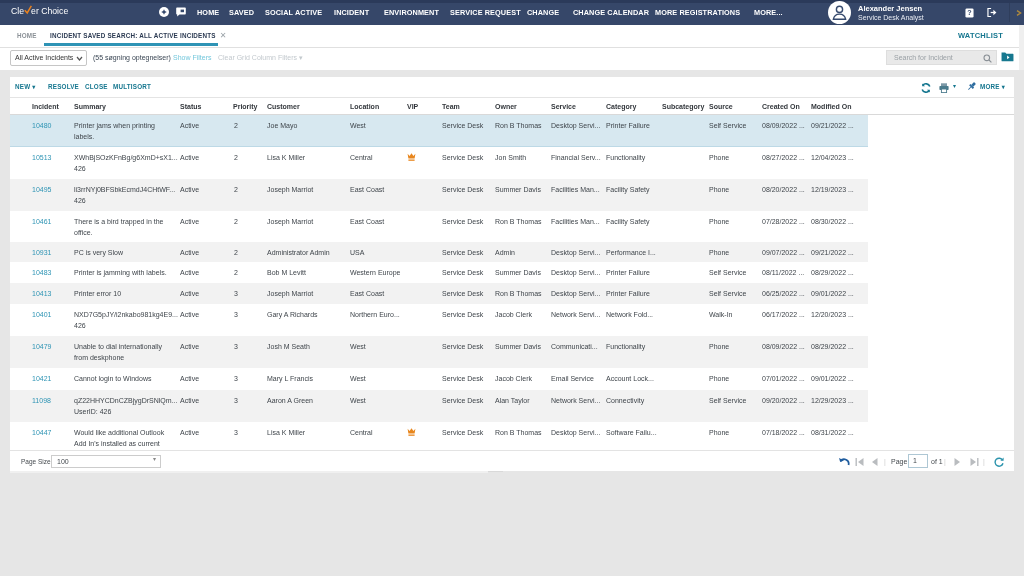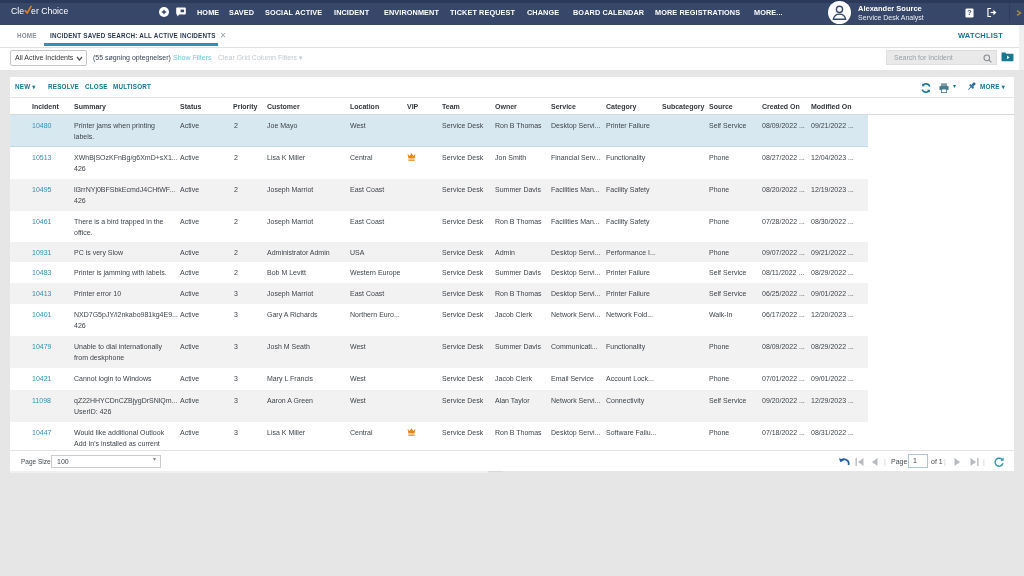--- a/index.html
+++ b/index.html
@@ -59,31 +59,31 @@
     </svg>
   <svg class="abs" style="left:176px;top:7px" width="10" height="10" viewBox="0 0 10 10">
       <path d="M1 0.5 h8 a0.8 0.8 0 0 1 0.8 0.8 v5.4 a0.8 0.8 0 0 1 -0.8 0.8 h-5.5 l-2.3 2 v-2 h-0.2 a0.8 0.8 0 0 1 -0.8 -0.8 v-5.4 a0.8 0.8 0 0 1 0.8 -0.8 Z" fill="#fff"></path>
       <rect x="4.6" y="2.6" width="3.4" height="2.6" fill="#35496d"></rect>
     </svg>
   <span class="menu" style="left:197px">HOME</span>
   <span class="menu" style="left:229px">SAVED</span>
   <span class="menu" style="left:265px">SOCIAL ACTIVE</span>
   <span class="menu" style="left:334px">INCIDENT</span>
   <span class="menu" style="left:384px">ENVIRONMENT</span>
-  <span class="menu" style="left:450px">TICKET REQUEST</span>
+  <span class="menu" style="left:450px">SERVICE REQUEST</span>
   <span class="menu" style="left:527px">CHANGE</span>
-  <span class="menu" style="left:573px">BOARD CALENDAR</span>
+  <span class="menu" style="left:573px">CHANGE CALENDAR</span>
   <span class="menu" style="left:655px">MORE REGISTRATIONS</span>
   <span class="menu" style="left:754px">MORE...</span>
   <svg class="abs" style="left:828px;top:1px" width="23" height="23" viewBox="0 0 23 23">
       <circle cx="11.5" cy="11.5" r="11.5" fill="#fff"></circle>
       <circle cx="11.5" cy="8.4" r="3.1" fill="none" stroke="#35496d" stroke-width="1.4"></circle>
       <path d="M5.4 18.2 a6.2 6.2 0 0 1 12.2 0 Z" fill="none" stroke="#35496d" stroke-width="1.4"></path>
     </svg>
-  <span class="uname">Alexander Source</span>
+  <span class="uname">Alexander Jensen</span>
   <span class="urole">Service Desk Analyst</span>
   <svg class="abs" style="left:965px;top:8px" width="9" height="10" viewBox="0 0 10 11">
       <rect x="0.5" y="0.5" width="9" height="10" rx="1.5" fill="#fff"></rect>
       <text x="5" y="8.2" font-size="8" font-weight="bold" fill="#35496d" text-anchor="middle" font-family="Liberation Sans">?</text>
     </svg>
   <svg class="abs" style="left:987px;top:8px" width="10" height="9" viewBox="0 0 11 10">
       <path d="M4.5 0.5 h-3.5 v9 h3.5" stroke="#fff" stroke-width="1.3" fill="none"></path>
       <path d="M4 5 h5" stroke="#fff" stroke-width="1.4"></path>
       <path d="M7 2 L10.4 5 L7 8 Z" fill="#fff"></path>
     </svg>

